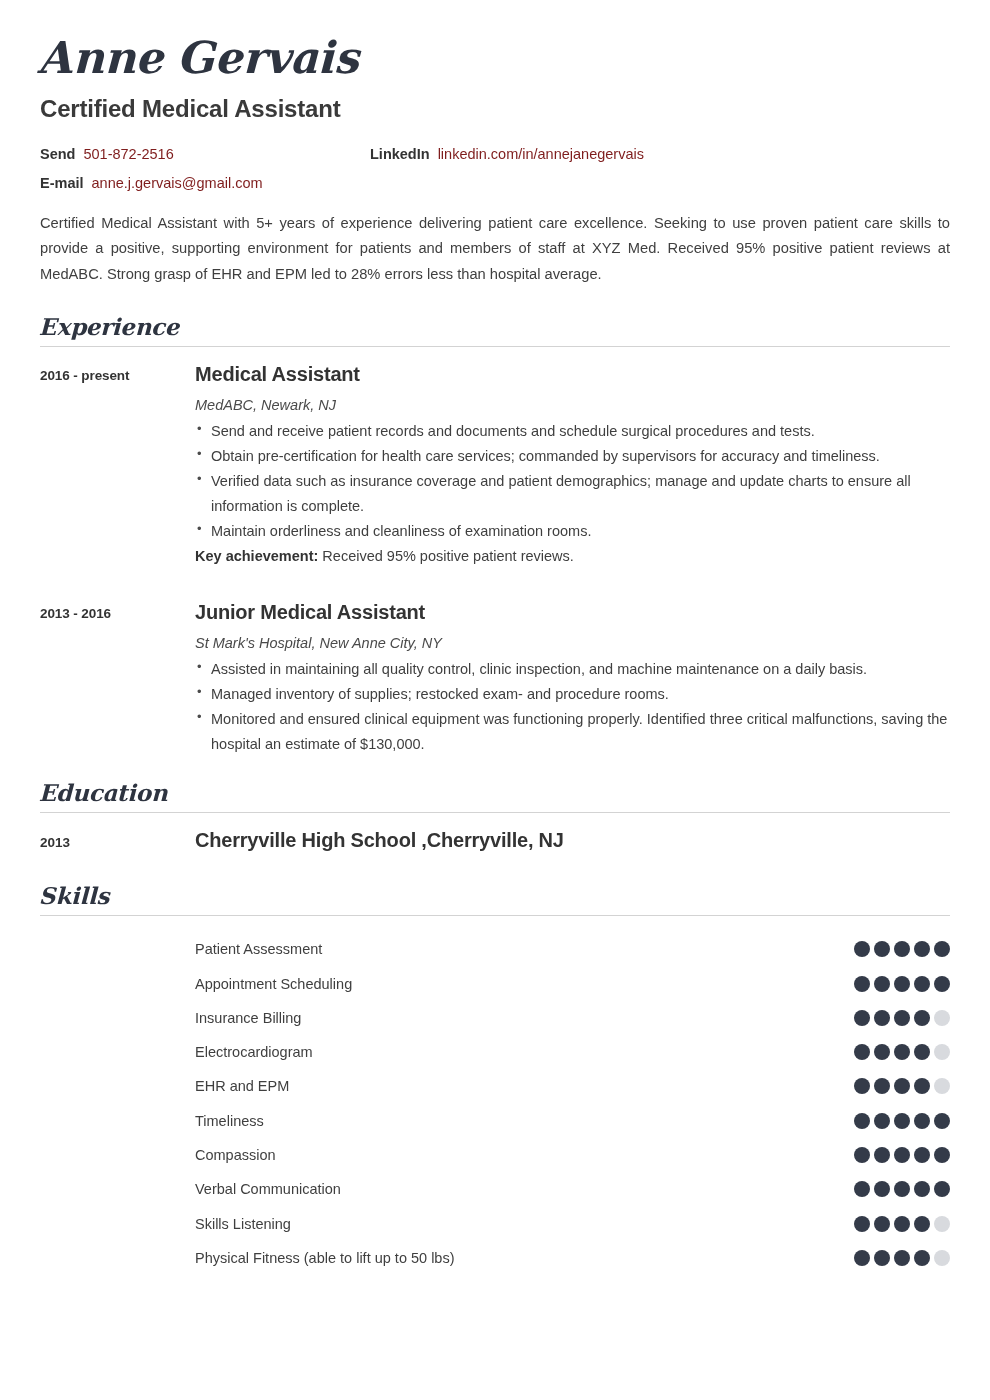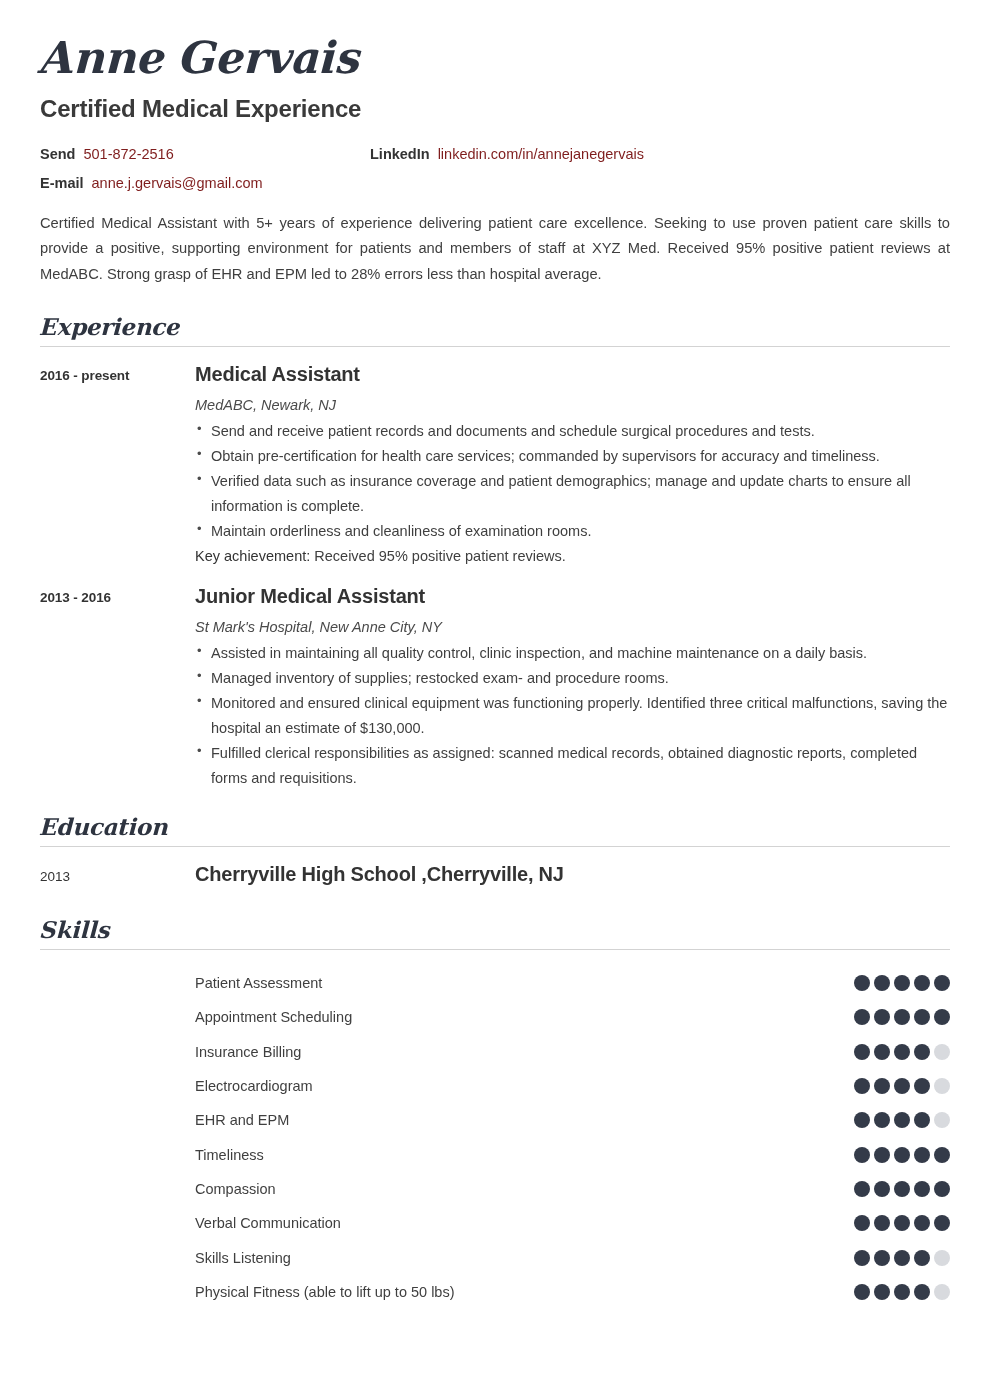--- a/index.html
+++ b/index.html
@@ -156,31 +156,31 @@
     color: #4a4a4a;
     font-size: 13px;
   }
   .key-achievement {
     font-size: 14.5px;
     line-height: 1.72;
     color: #3f3f3f;
     margin-top: 1px;
   }
   .key-achievement b {
-    font-weight: 400;
+    font-weight: 700;
     color: #333;
   }
 
   
   .edu-entry { display: flex; align-items: baseline; }
   .edu-date {
     flex: 0 0 155px;
     width: 155px;
     font-size: 13.5px;
-    font-weight: 400;
+    font-weight: 700;
     color: #333;
   }
   .edu-school {
     font-size: 20px;
     font-weight: 700;
     color: #333;
     letter-spacing: -0.2px;
   }
 
   
@@ -210,21 +210,21 @@
   }
   .dot.on { background: #343b49; }
 </style>
 </head>
 <body>
 
 <div class="page">
 
   <div>
     <h1 class="name">Anne Gervais</h1>
-    <h2 class="job-title">Certified Medical Experience</h2>
+    <h2 class="job-title">Certified Medical Assistant</h2>
   </div>
 
   <div class="contact">
     <div class="contact-row">
       <div class="contact-cell left">
         <span class="contact-label">Send</span>
         <span class="contact-value">501-872-2516</span>
       </div>
       <div class="contact-cell">
         <span class="contact-label">LinkedIn</span>
@@ -255,30 +255,29 @@
           <li>Send and receive patient records and documents and schedule surgical procedures and tests.</li>
           <li>Obtain pre-certification for health care services; commanded by supervisors for accuracy and timeliness.</li>
           <li>Verified data such as insurance coverage and patient demographics; manage and update charts to ensure all information is complete.</li>
           <li>Maintain orderliness and cleanliness of examination rooms.</li>
         </ul>
         <div class="key-achievement"><b>Key achievement:</b> <span>Received 95% positive patient reviews.</span></div>
       </div>
     </div>
 
     
-    <div class="entry" style="margin-top:16px;">
+    <div class="entry" style="margin-top:32px;">
       <div class="entry-date">2013 - 2016</div>
       <div class="entry-body">
         <div class="entry-role">Junior Medical Assistant</div>
         <div class="entry-company">St Mark's Hospital, New Anne City, NY</div>
         <ul class="bullets">
           <li>Assisted in maintaining all quality control, clinic inspection, and machine maintenance on a daily basis.</li>
           <li>Managed inventory of supplies; restocked exam- and procedure rooms.</li>
           <li>Monitored and ensured clinical equipment was functioning properly. Identified three critical malfunctions, saving the hospital an estimate of $130,000.</li>
-          <li>Fulfilled clerical responsibilities as assigned: scanned medical records, obtained diagnostic reports, completed forms and requisitions.</li>
         </ul>
       </div>
     </div>
   </div>
 
   <div class="section" style="margin-top:22px;">
     <div class="section-heading">Education</div>
     <div class="section-rule"></div>
     <div class="edu-entry">
       <div class="edu-date">2013</div>

